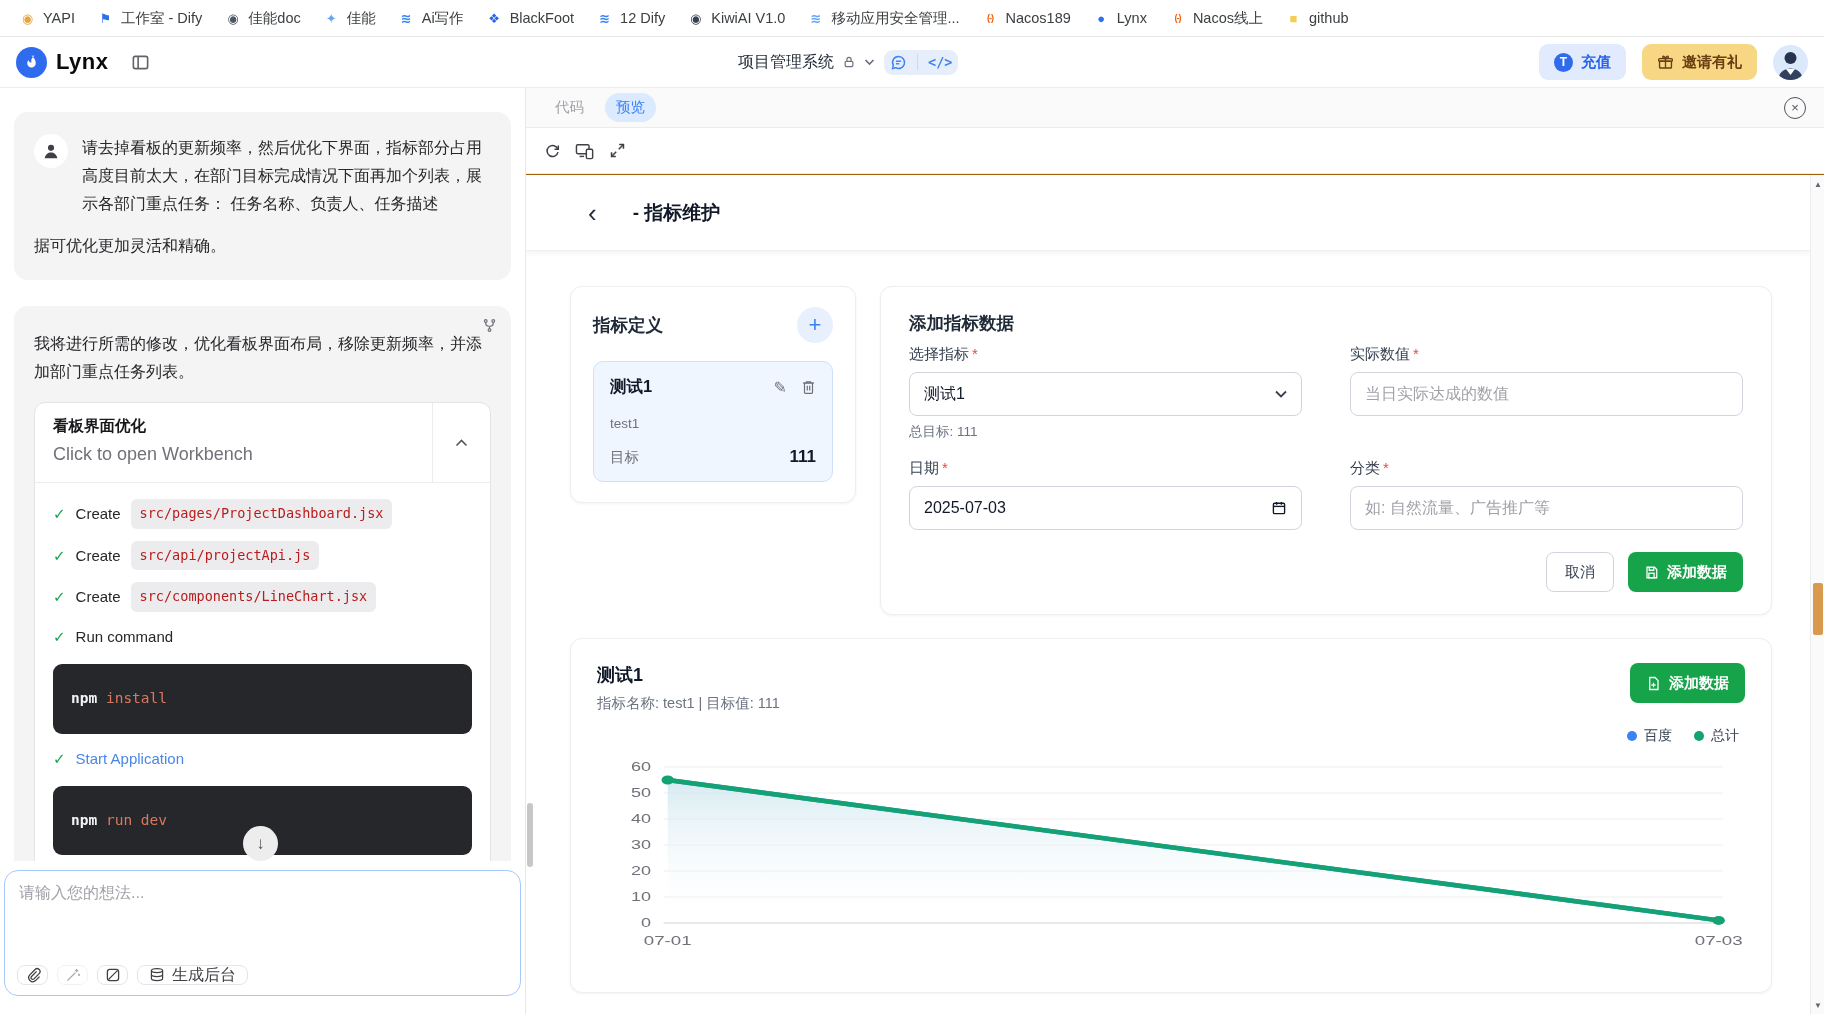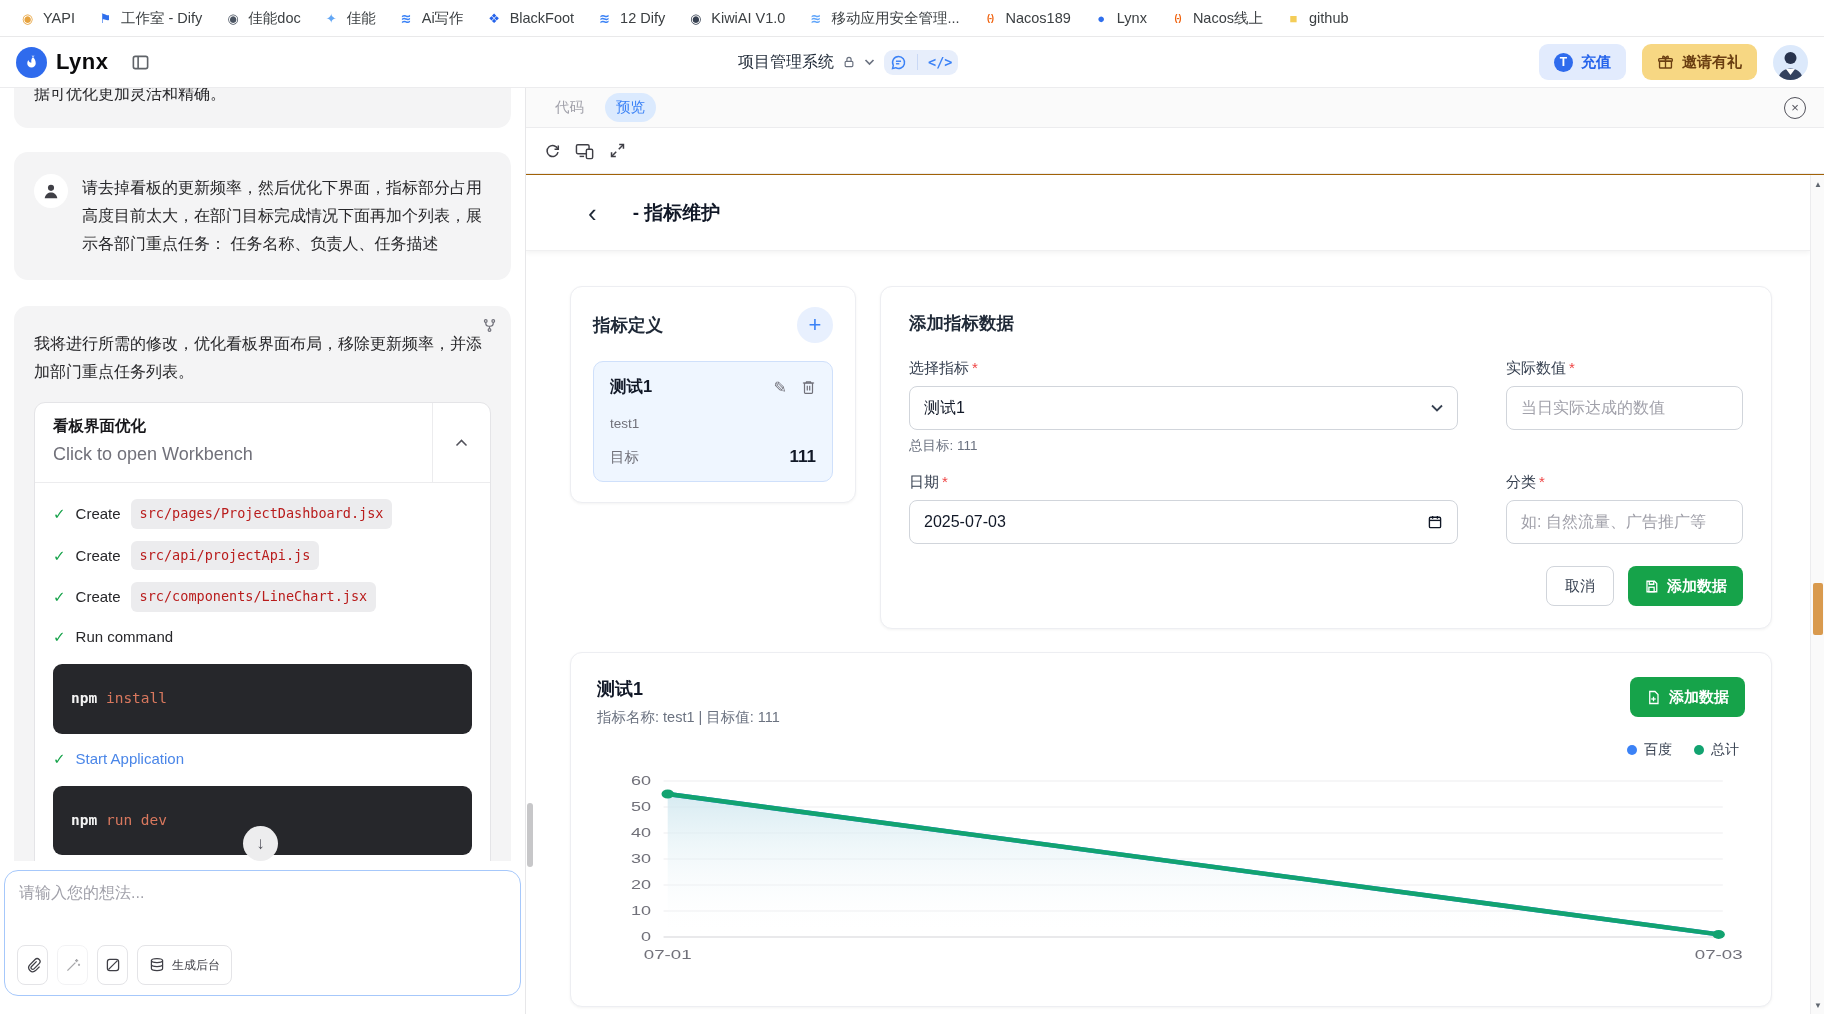--- a/index.html
+++ b/index.html
@@ -78,23 +78,23 @@
     font-size:17px; cursor:pointer; }
   #chat-scroll-thumb { position:absolute; left:527px; top:803px; width:6px; height:64px;
     background:#c7c7c9; border-radius:3px; z-index:5; }
 
   #input-card { position:absolute; left:4px; right:4px; top:782px; height:126px; background:#fff;
     border:1.6px solid #a6c8fb; border-radius:14px; padding:12px 14px; }
   #input-card textarea { width:100%; height:58px; border:none; outline:none; resize:none;
     font-family:inherit; font-size:16px; color:#18181b; background:transparent; }
   #input-card textarea::placeholder { color:#a1a1aa; }
   .input-tools { position:absolute; left:12px; bottom:10px; display:flex; align-items:center; gap:9px; }
-  .tool-btn { height:40px; min-width:31px; border:1px solid #e4e4e7; border-radius:8px; background:#fff;
+  .tool-btn { height:20px; min-width:31px; border:1px solid #e4e4e7; border-radius:8px; background:#fff;
     display:flex; align-items:center; justify-content:center; gap:7px; color:#3f3f46;
-    font-size:12px; padding:0 6px; cursor:pointer; }
+    font-size:16px; padding:0 6px; cursor:pointer; }
   .tool-btn.gen { padding:0 11px; }
   .tool-btn.dim { opacity:.45; }
 
   
   #preview-panel { position:absolute; top:88px; left:526px; right:0; bottom:0; background:#a16207; }
   .tab-row { height:40px; display:flex; align-items:center; gap:10px; padding:0 18px;
     background:#fafafa; border-bottom:1px solid #ececee; }
   .tab { font-size:14.5px; color:#a1a1aa; padding:5px 11px; border-radius:15px; cursor:pointer; }
   .tab.active { background:#dbeafe; color:#3b82f6; }
   .close-btn { margin-left:auto; width:22px; height:22px; border:1.6px solid #52525b; border-radius:50%;
@@ -137,21 +137,21 @@
   .mi-name { font-size:16.5px; font-weight:700; color:#111827; }
   .mi-icons { display:flex; align-items:center; gap:14px; color:#71717a; }
   .mi-icons .pencil { font-size:16px; cursor:pointer; }
   .mi-code { font-size:13.5px; color:#71717a; margin-top:18px; }
   .mi-row3 { margin-top:16px; display:flex; align-items:center; justify-content:space-between; }
   .mi-target-label { font-size:14.5px; color:#71717a; }
   .mi-target-value { font-size:17px; font-weight:700; color:#111827; }
 
   .form-card { flex:1; padding:24px 28px 22px; }
   .form-title { font-size:17.5px; font-weight:700; color:#1f2937; }
-  .form-grid { margin-top:24px; display:grid; grid-template-columns:1fr; column-gap:48px; row-gap:18px; }
+  .form-grid { margin-top:10px; display:grid; grid-template-columns:1fr 1fr; column-gap:48px; row-gap:18px; }
   .f-label { font-size:15px; color:#374151; }
   .f-label .req { color:#ef4444; margin-left:3px; }
   .control { margin-top:8px; height:44px; border:1px solid #d1d5db; border-radius:8px;
     display:flex; align-items:center; padding:0 14px; font-size:16px; color:#111827; background:#fff; cursor:pointer; }
   .control input { border:none; outline:none; width:100%; font-size:16px; font-family:inherit; color:#111827; background:transparent; }
   .control input::placeholder { color:#a1a1aa; }
   .control .tail { margin-left:auto; color:#374151; }
   .helper { margin-top:7px; font-size:13.5px; color:#6b7280; }
   .btn-row { grid-column:1 / 3; display:flex; justify-content:flex-end; gap:14px; margin-top:4px; }
   .btn-cancel { height:40px; padding:0 18px; border:1px solid #d1d5db; border-radius:8px; background:#fff;
@@ -287,31 +287,31 @@
           <circle cx="17.5" cy="13" r="6" fill="#27324d"></circle>
           <path d="M5 35c1-8 6.5-11.5 12.5-11.5S29 27 30 35z" fill="#33415e"></path>
           <path d="M13 24h9l-4.5 6z" fill="#fff"></path>
         </svg>
     </div>
   </div>
 </div>
 
 <div id="chat-panel">
   <div id="messages">
-    <div class="bubble clipped">
-      <span>据可优化更加灵活和精确。</span>
-    </div>
     <div class="bubble user">
       <span class="u-avatar">
         <svg width="18" height="18" viewBox="0 0 20 20" fill="#3f3f46">
             <circle cx="10" cy="6.5" r="3.4"></circle>
             <path d="M3 18c.7-4.3 3.8-6.3 7-6.3s6.3 2 7 6.3z"></path>
           </svg>
       </span>
       <span>请去掉看板的更新频率，然后优化下界面，指标部分占用高度目前太大，在部门目标完成情况下面再加个列表，展示各部门重点任务：  任务名称、负责人、任务描述</span>
+    </div>
+    <div class="bubble clipped">
+      <span>据可优化更加灵活和精确。</span>
     </div>
     <div class="bubble assistant">
       <span class="fork-btn">
         <svg width="15" height="15" viewBox="0 0 20 20" fill="none" stroke="currentColor" stroke-width="1.6">
             <circle cx="5" cy="4" r="1.8"></circle>
             <circle cx="15" cy="4" r="1.8"></circle>
             <circle cx="10" cy="16" r="1.8"></circle>
             <path d="M5 6v1a4 4 0 004 4h2a4 4 0 004-4V6"></path>
             <line x1="10" y1="11" x2="10" y2="14"></line>
           </svg>

